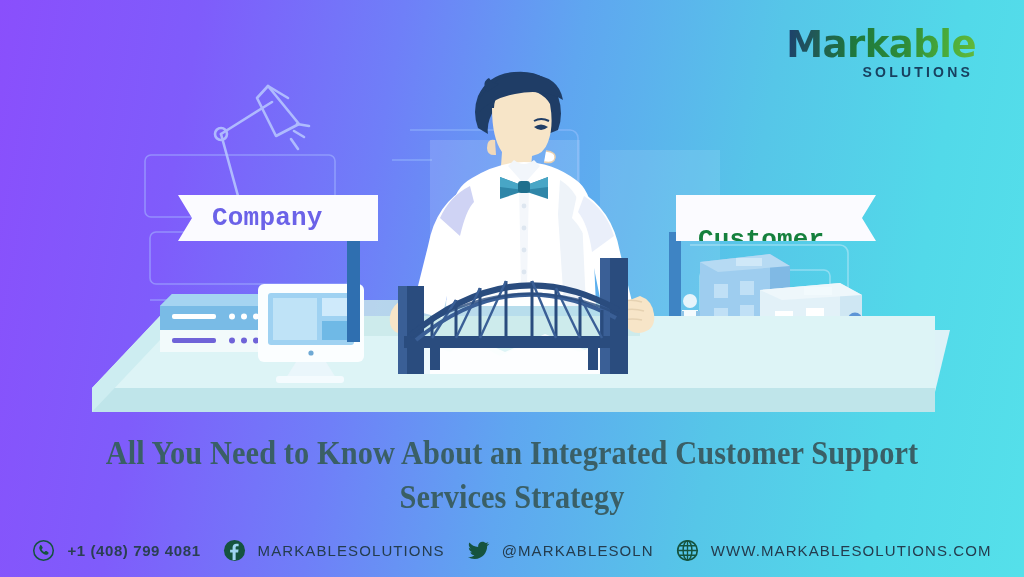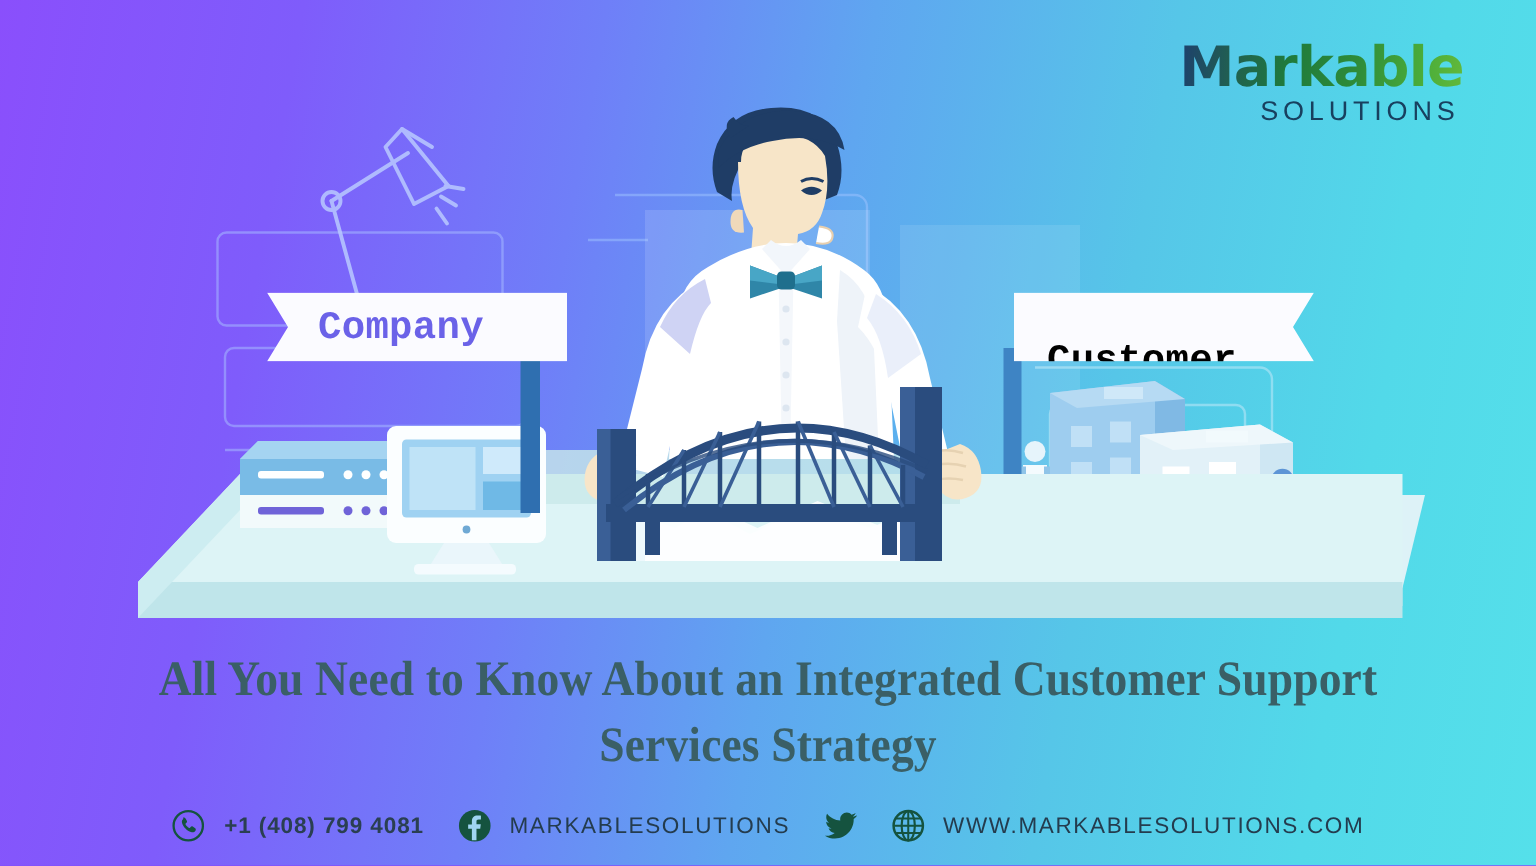--- a/index.html
+++ b/index.html
@@ -21,42 +21,42 @@
   #logo{position:absolute;right:48px;top:26px;text-align:right;line-height:1;}
   #logo .word{
     font-family:"DejaVu Sans",sans-serif;
     font-size:37px;font-weight:bold;letter-spacing:-.5px;
     background:linear-gradient(95deg,#1d3f6e 0%,#215e52 18%,#1f7a3c 38%,#2e8b39 62%,#4cae3a 86%,#63b93c 100%);
     -webkit-background-clip:text;background-clip:text;color:transparent;
     display:block;
   }
   #logo .sub{
     font-family:"Liberation Sans",sans-serif;
-    font-size:18px;font-weight:normal;letter-spacing:3.2px;
+    font-size:14px;font-weight:bold;letter-spacing:3.2px;
     color:#18405f;display:block;margin-top:2px;padding-right:3px;
   }
 
   
   .ribbon{position:absolute;height:46px;background:#fbfbff;display:flex;align-items:center;}
   .ribbon span{
     font-family:Liberation Mono, monospace;
     font-size:26px;font-weight:bold;letter-spacing:.2px;
   }
   #ribbon-company{
     left:178px;top:195px;width:166px;
     clip-path:polygon(0 0,100% 0,100% 100%,0 100%,7% 50%);
     padding-left:34px;
   }
   #ribbon-company span{color:#6b62e8;}
   #ribbon-customer{
     left:676px;top:195px;width:178px;
     clip-path:polygon(0 0,100% 0,93% 50%,100% 100%,0 100%);
     padding-left:22px;
   }
-  #ribbon-customer span{color:#000000;margin-top:44px;}
+  #ribbon-customer span{color:#15803d;margin-top:44px;}
 
   
   #title{
     position:absolute;left:0;right:0;top:432px;text-align:center;
     font-family:"Liberation Serif",serif;
     font-weight:bold;font-size:33px;line-height:1.33;
     color:#3a5f66;
     transform:scaleX(.92);
     letter-spacing:.1px;
   }
@@ -315,20 +315,21 @@
         <circle cx="12" cy="12" r="11" fill="#15533f"></circle>
         <path d="M13.2 22v-8h2.6l.4-3h-3V9.1c0-.9.3-1.5 1.5-1.5h1.6V5c-.3 0-1.3-.1-2.4-.1-2.3 0-3.9 1.4-3.9 4v2.2H7.4v3h2.6v8z" fill="#9fd5f2"></path>
       </svg>
       <span class="ftext reg">MARKABLESOLUTIONS</span>
     </div>
 
     <div class="fitem">
       <svg class="ficon" viewBox="0 0 24 24">
         <path d="M23 4.9c-.8.4-1.7.6-2.6.8.9-.6 1.6-1.5 2-2.5-.9.5-1.9.9-2.9 1.1-.8-.9-2-1.5-3.3-1.5-2.5 0-4.6 2.1-4.6 4.6 0 .4 0 .7.1 1C8 8.2 4.7 6.4 2.5 3.7c-.4.7-.6 1.5-.6 2.3 0 1.6.8 3 2 3.8-.7 0-1.4-.2-2-.6 0 2.2 1.6 4.1 3.7 4.5-.4.1-.8.2-1.2.2-.3 0-.6 0-.9-.1.6 1.8 2.3 3.1 4.3 3.2-1.6 1.2-3.5 2-5.7 2-.4 0-.7 0-1.1-.1 2 1.3 4.4 2 7 2 8.4 0 13-7 13-13v-.6c.9-.6 1.7-1.4 2.3-2.3z" fill="#15533f"></path>
       </svg>
+      <span class="ftext reg">@MARKABLESOLN</span>
     </div>
 
     <div class="fitem">
       <svg class="ficon" viewBox="0 0 24 24">
         <circle cx="12" cy="12" r="10.2" fill="none" stroke="#15533f" stroke-width="1.7"></circle>
         <ellipse cx="12" cy="12" rx="4.6" ry="10.2" fill="none" stroke="#15533f" stroke-width="1.5"></ellipse>
         <path d="M2.2 12h19.6M3.6 7h16.8M3.6 17h16.8M12 1.8v20.4" stroke="#15533f" stroke-width="1.4" fill="none"></path>
       </svg>
       <span class="ftext reg">WWW.MARKABLESOLUTIONS.COM</span>
     </div>

